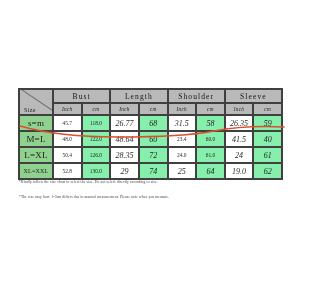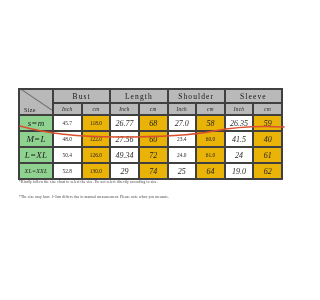--- a/index.html
+++ b/index.html
@@ -62,32 +62,31 @@
     left:4px; bottom:1px;
     font-size:6px;
     color:#1a1a1a;
     letter-spacing:.4px;
   }
   td.size-cell{
     background:#8fd18f;
     color:#1c1c1c;
     font-size:9px;
     font-weight:bold;
-    font-style:italic;
     height:14px;
     letter-spacing:.2px;
     font-family:"Liberation Serif",serif;
   }
   td.size-cell.small{ font-size:6px; }
   td.v-inch{
     background:#ffffff;
     color:#2a2a2a;
   }
   td.v-cm{
-    background:#eab308;
+    background:#86efac;
     color:#1f1f1f;
   }
   td.val{
     height:14px;
     font-size:8px;
     font-style:italic;
   }
   td.val.tiny{ font-size:5.4px; font-style:normal; }
   #red-line{
     position:absolute;
@@ -133,43 +132,43 @@
         <td class="hdr-unit">Inch</td>
         <td class="hdr-unit">cm</td>
       </tr>
 
       <tr>
         <td class="size-cell">s=m</td>
         <td class="val tiny v-inch">45.7</td>
         <td class="val tiny v-cm">118.0</td>
         <td class="val v-inch">26.77</td>
         <td class="val v-cm">68</td>
-        <td class="val v-inch">27.0</td>
+        <td class="val v-inch">31.5</td>
         <td class="val v-cm">58</td>
         <td class="val v-inch">26.35</td>
         <td class="val v-cm">59</td>
       </tr>
 
       <tr>
         <td class="size-cell">M=L</td>
         <td class="val tiny v-inch">48.0</td>
         <td class="val tiny v-cm">122.0</td>
-        <td class="val v-inch">27.56</td>
+        <td class="val v-inch">48.64</td>
         <td class="val v-cm">60</td>
         <td class="val tiny v-inch">23.4</td>
         <td class="val tiny v-cm">60.0</td>
         <td class="val v-inch">41.5</td>
         <td class="val v-cm">40</td>
       </tr>
 
       <tr>
         <td class="size-cell">L=XL</td>
         <td class="val tiny v-inch">50.4</td>
         <td class="val tiny v-cm">126.0</td>
-        <td class="val v-inch">49.34</td>
+        <td class="val v-inch">28.35</td>
         <td class="val v-cm">72</td>
         <td class="val tiny v-inch">24.0</td>
         <td class="val tiny v-cm">61.0</td>
         <td class="val v-inch">24</td>
         <td class="val v-cm">61</td>
       </tr>
 
       <tr>
         <td class="size-cell small">XL=XXL</td>
         <td class="val tiny v-inch">52.8</td>

